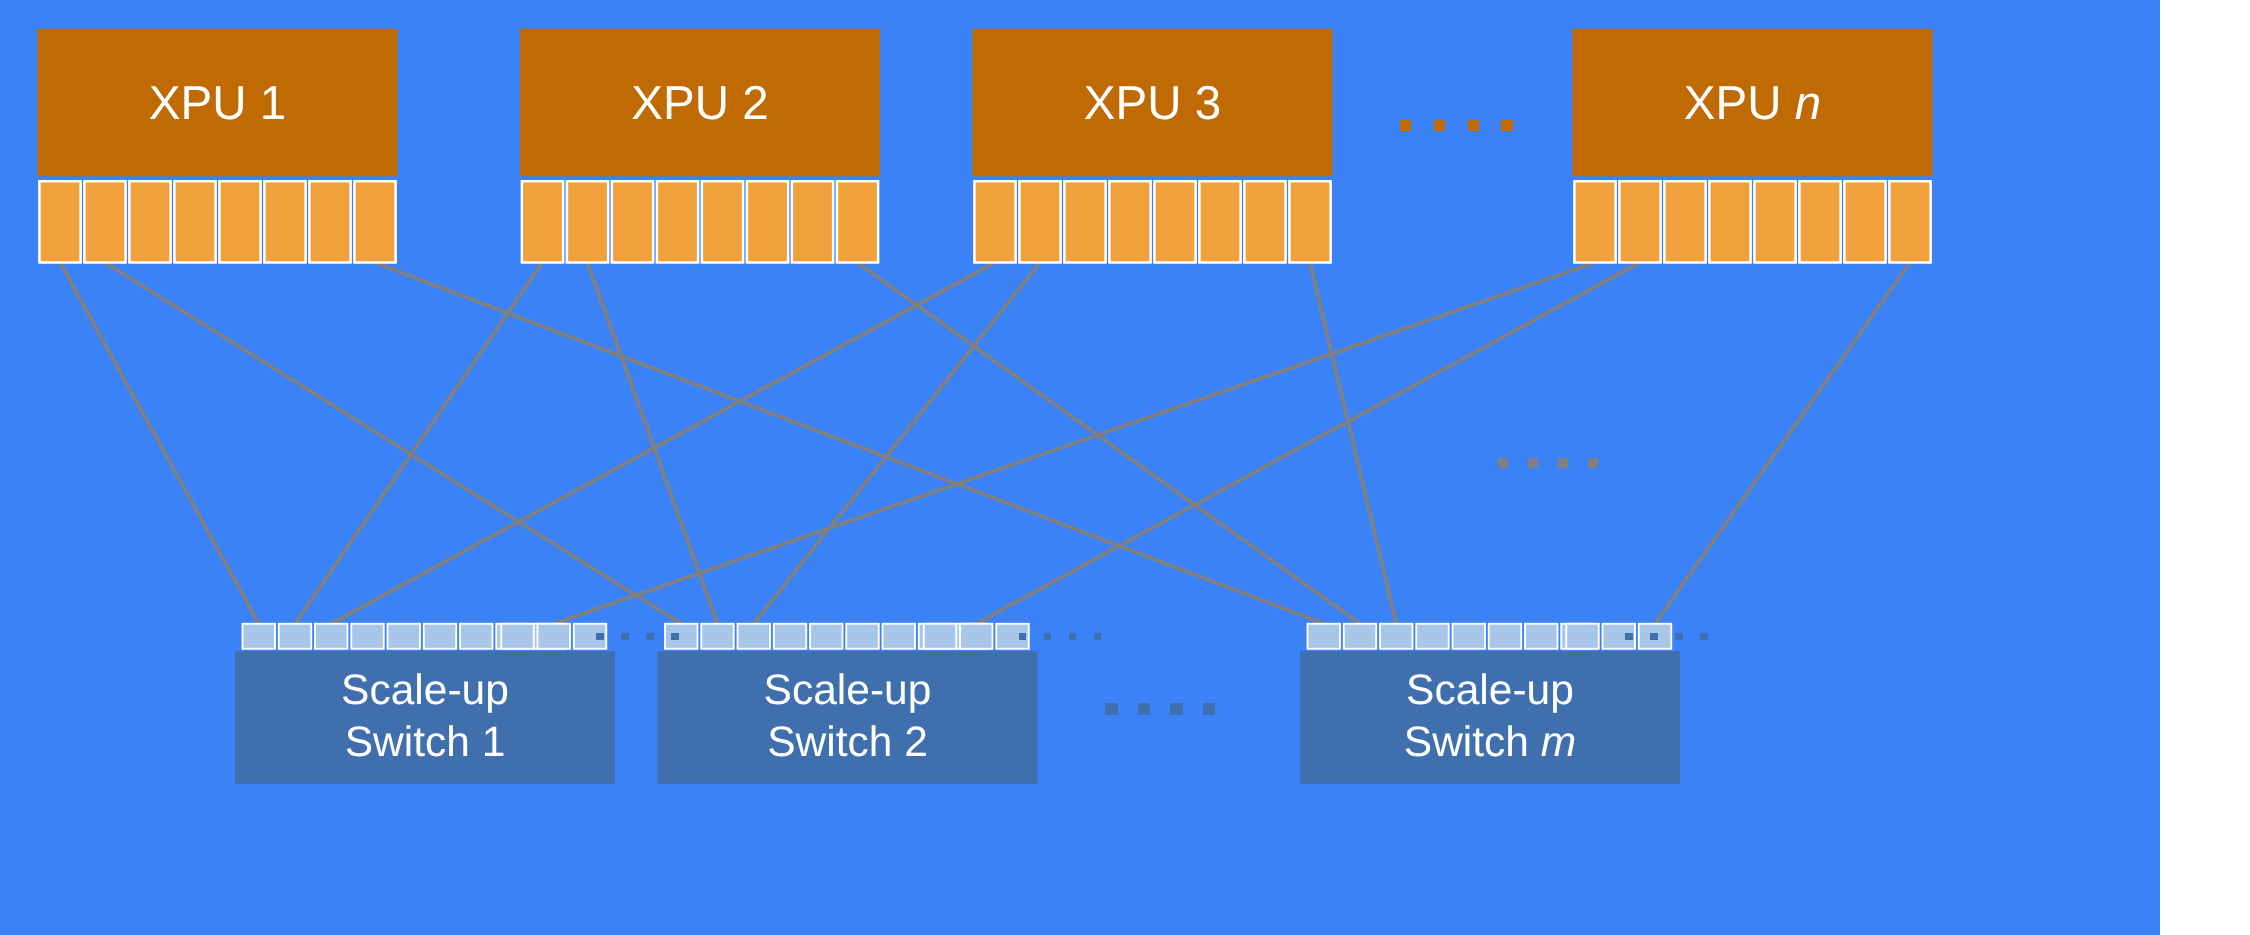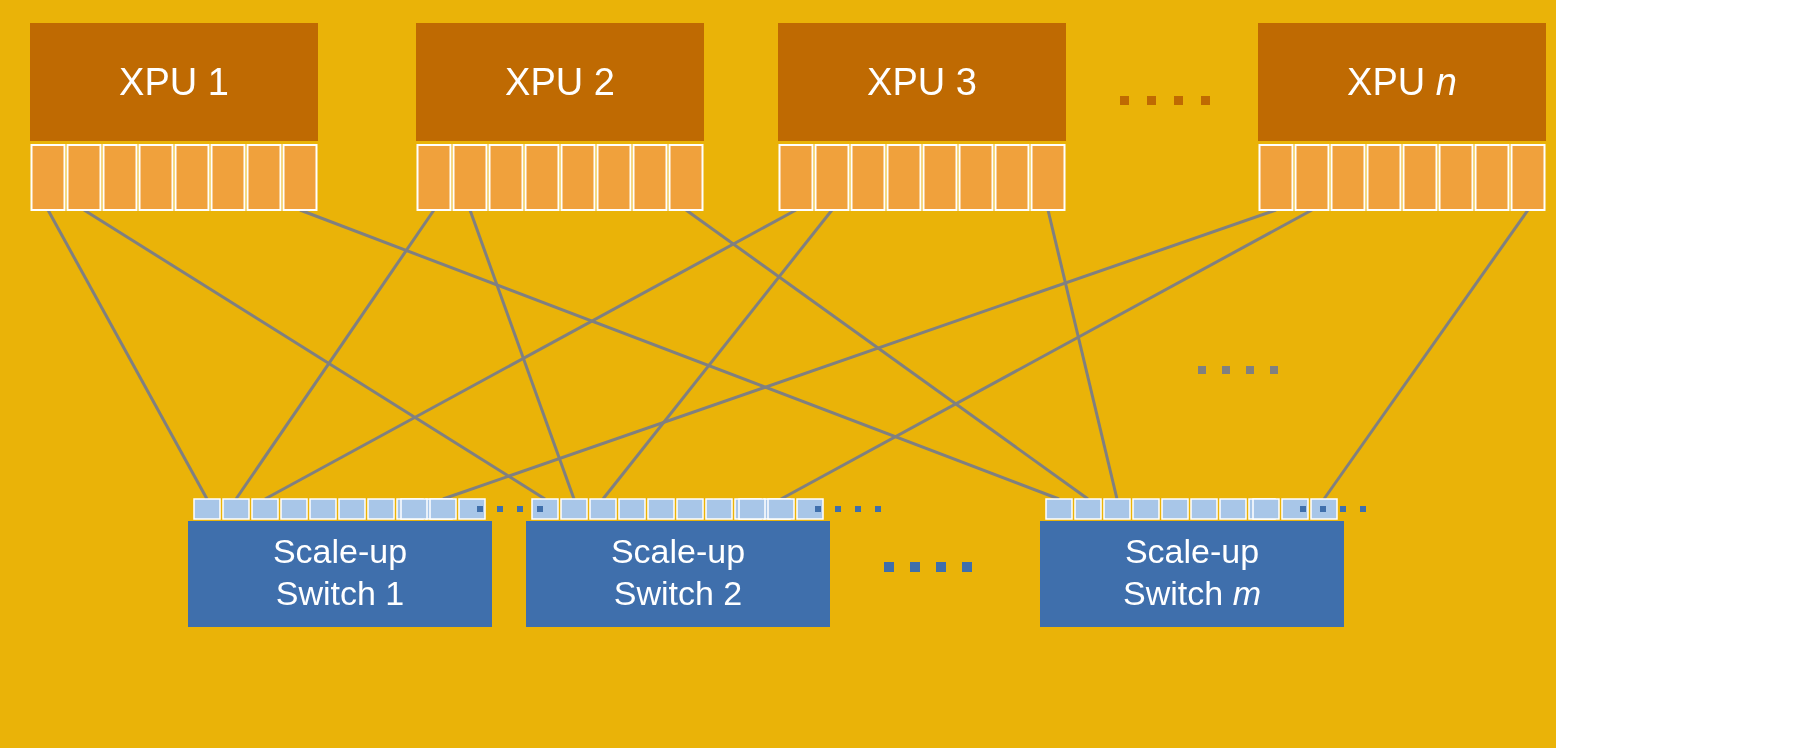--- a/index.html
+++ b/index.html
@@ -8,23 +8,23 @@
     background: #ffffff;
   }
   body {
     width: 1800px;
     height: 748px;
     font-family: "Liberation Sans", sans-serif;
     overflow: hidden;
   }
   #diagram-root {
     position: relative;
-    width: 1556px;
+    width: 1728px;
     height: 748px;
-    background: #eab308;
+    background: #3b82f6;
   }
   svg.diagram-canvas {
     position: absolute;
     top: 0;
     left: 0;
     width: 1800px;
     height: 748px;
     display: block;
   }
   .xpu-label {

